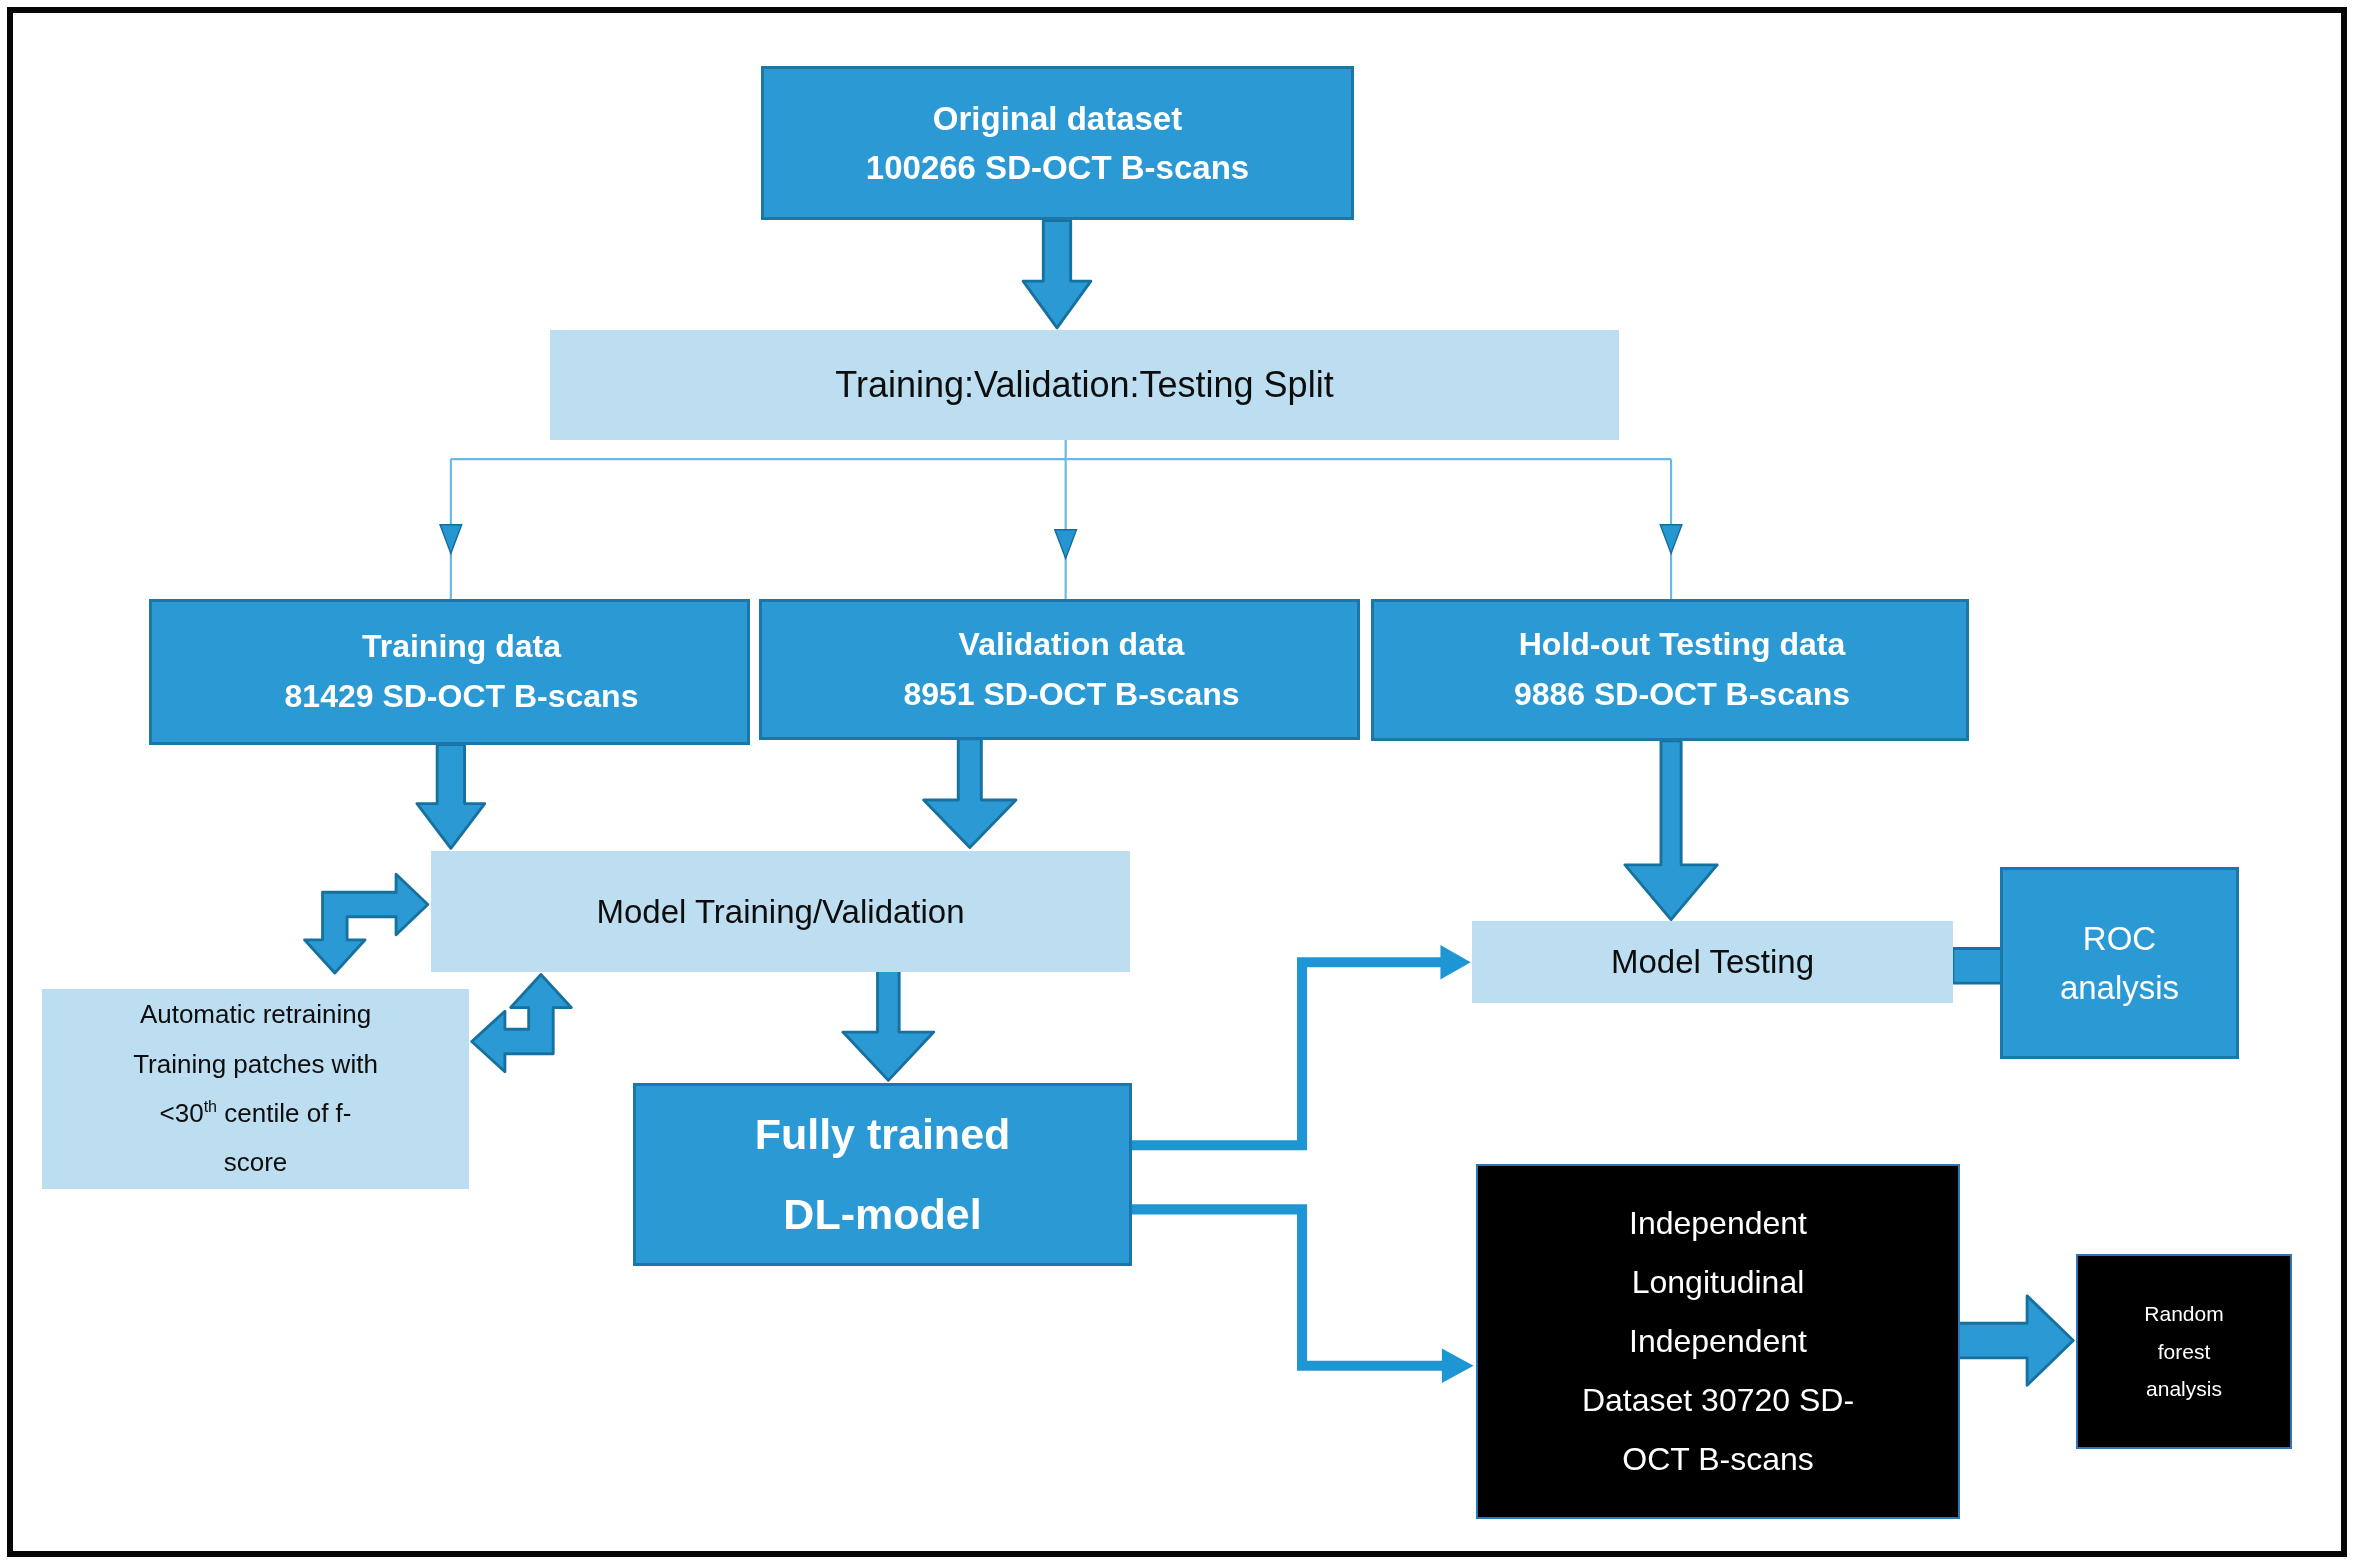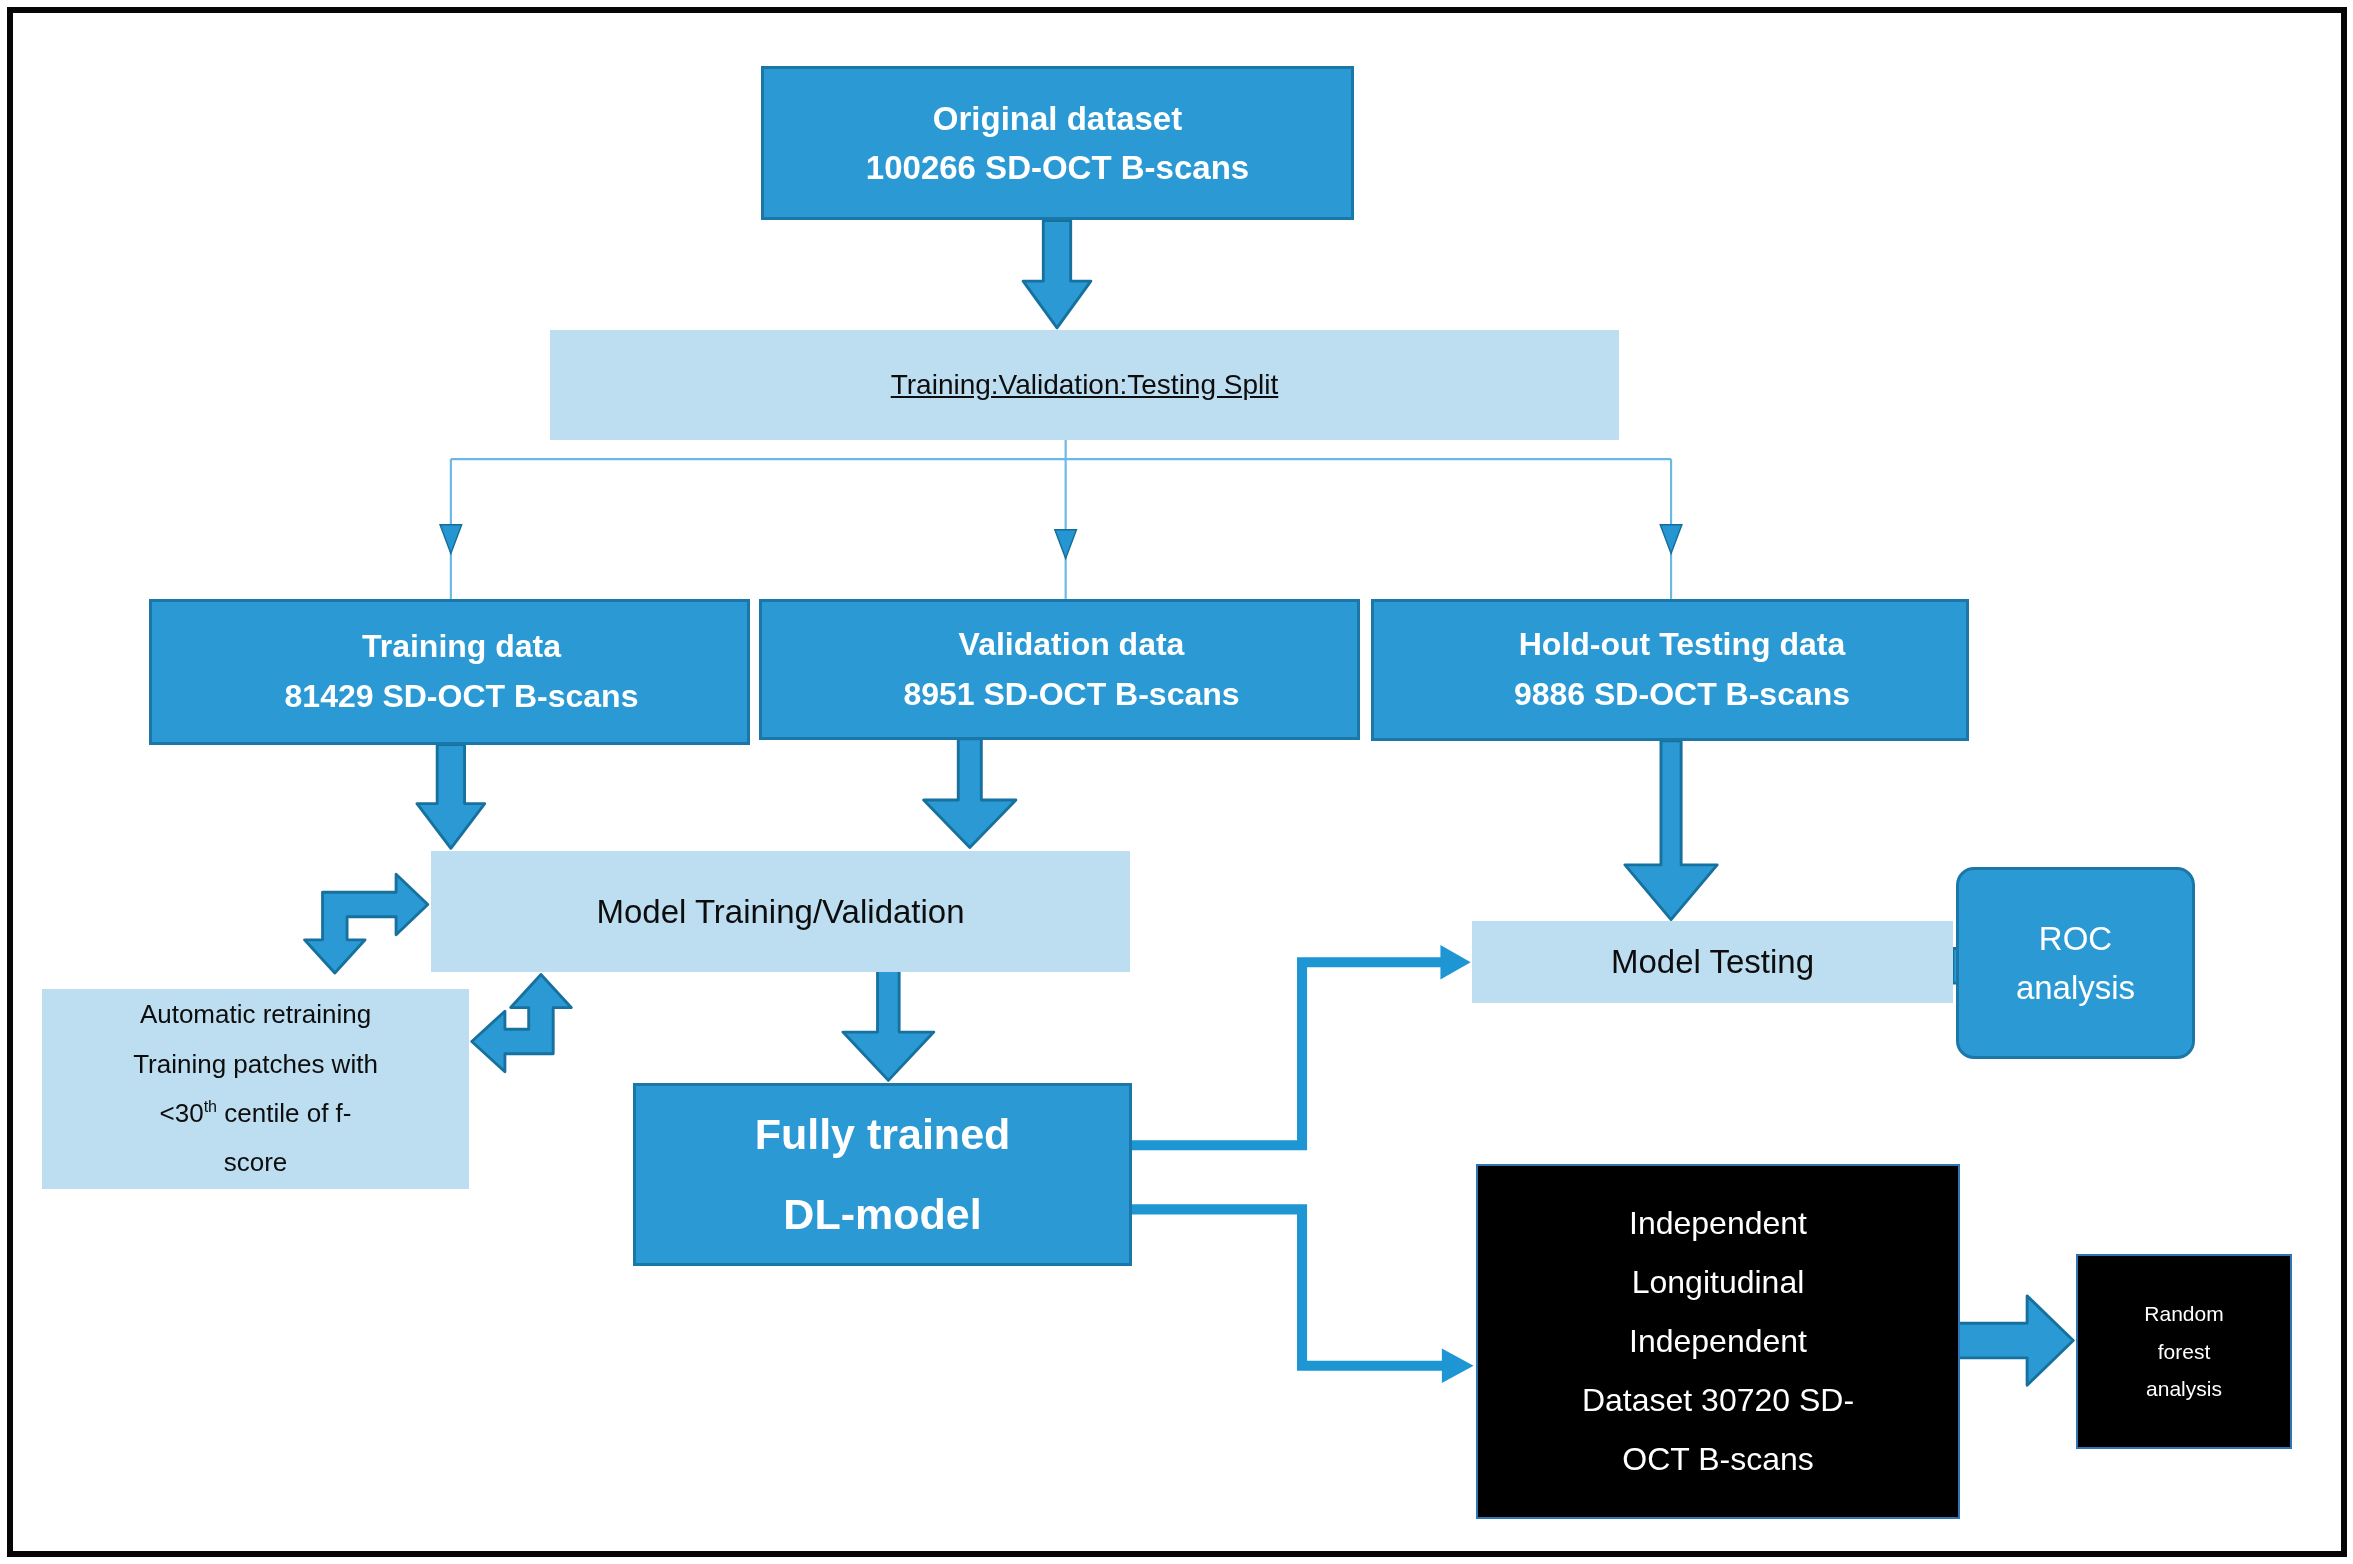--- a/index.html
+++ b/index.html
@@ -7,21 +7,21 @@
           font-family:"Liberation Sans","DejaVu Sans",sans-serif;}
   #frame{position:absolute;inset:7.2px;border:6.5px solid #060606;pointer-events:none;}
   #connector-layer{position:absolute;left:0;top:0;width:2354px;height:1564px;}
   .node{position:absolute;display:flex;flex-direction:column;justify-content:center;
         align-items:center;text-align:center;box-sizing:border-box;}
   .box-blue{background:#2B9AD4;border:3.6px solid #1B77A8;color:#ffffff;font-weight:700;}
   .box-light{background:#BDDDF1;color:#0d0d0d;font-weight:400;}
   .box-gray{background:#000000;border:2.9px solid #2E75B5;color:#ffffff;font-weight:400;}
   .t44{font-size:32px;line-height:1.55;padding-left:24px;}
   .t46{font-size:33px;line-height:1.5;}
-  .t50{font-size:28px;line-height:1.3;text-decoration:underline;}
+  .t50{font-size:36px;line-height:1.3;}
   .t36{font-size:26px;line-height:1.9;}
   .t58{font-size:43px;line-height:1.85;font-weight:700;}
   .t40{font-size:21px;line-height:1.8;}
   .tgray{font-size:32px;line-height:1.85;}
   sup{font-size:0.62em;vertical-align:super;line-height:0;}
 </style>
 </head>
 <body>
 
 <div id="canvas">
@@ -100,21 +100,21 @@
 
   <div class="node box-light t46" style="left:1472px;top:921px;width:481px;height:82px;">
     <div>Model Testing</div>
   </div>
 
   <div class="node box-blue t58" style="left:633px;top:1083px;width:499px;height:183px;">
     <div>Fully trained</div>
     <div>DL-model</div>
   </div>
 
-  <div class="node box-blue t46" style="left:1956px;top:867px;width:239px;height:192px;font-weight:400;border-radius:18px;">
+  <div class="node box-blue t46" style="left:2000px;top:867px;width:239px;height:192px;font-weight:400;">
     <div>ROC</div>
     <div>analysis</div>
   </div>
 
   <div class="node box-gray tgray" style="left:1476px;top:1164px;width:484px;height:355px;">
     <div>Independent</div>
     <div>Longitudinal</div>
     <div>Independent</div>
     <div>Dataset 30720 SD-</div>
     <div>OCT B-scans</div>

